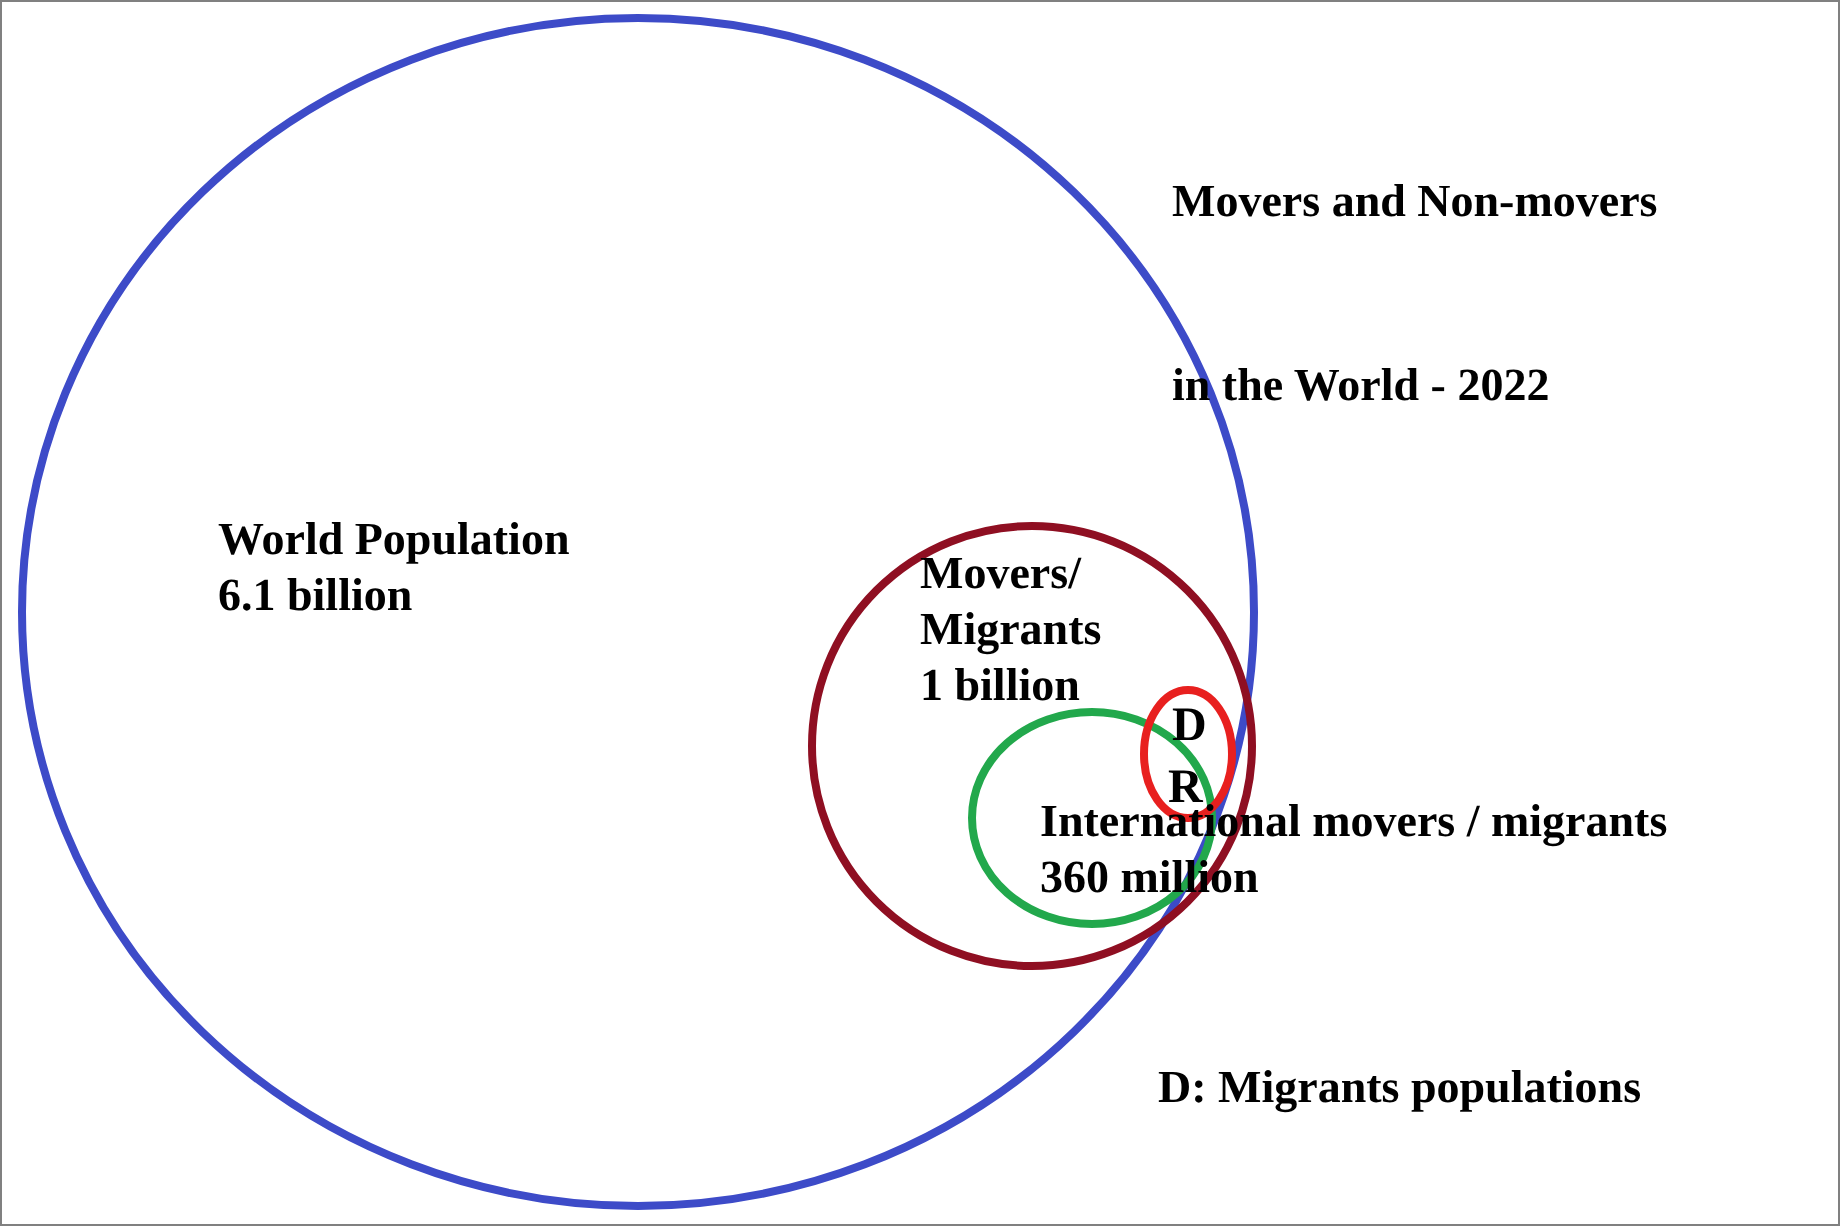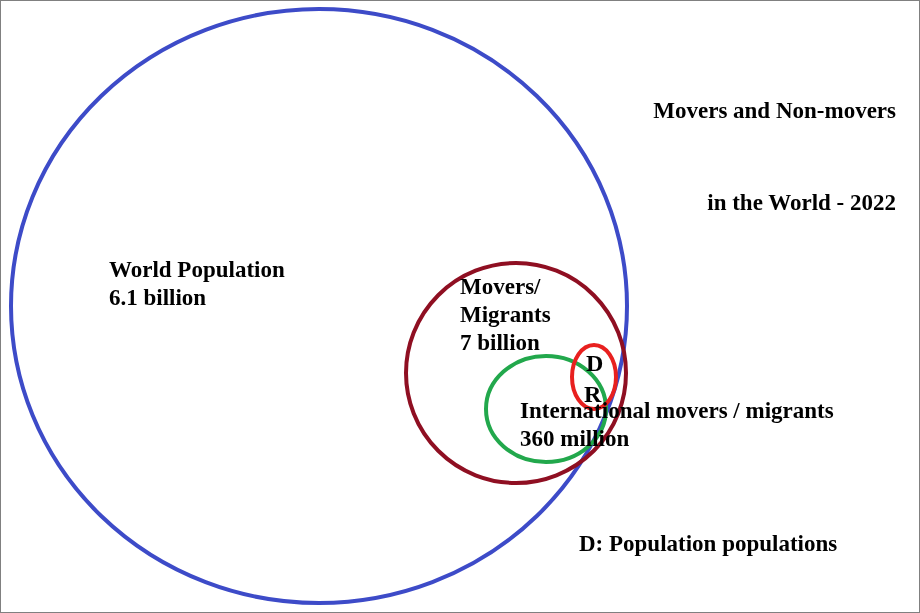--- a/index.html
+++ b/index.html
@@ -31,23 +31,23 @@
     position: absolute;
     color: #000000;
     font-weight: bold;
     font-family: "Liberation Serif", "DejaVu Serif", serif;
     line-height: 1.22;
     white-space: pre;
   }
   
   #title-block {
     left: 585px;
-    top: 34px;
+    top: 24px;
     width: 310px;
-    text-align: right;
+    text-align: left;
     font-size: 23px;
     line-height: 1.33;
   }
   
   #world-pop-label {
     left: 108px;
     top: 255px;
     font-size: 23px;
   }
   
@@ -102,29 +102,29 @@
   <div class="lbl" id="title-block">
     <div>Movers and Non-movers</div>
     <div>in the World - 2022</div>
   </div>
 
   <div class="lbl" id="world-pop-label">World Population
 6.1 billion</div>
 
   <div class="lbl" id="movers-label">Movers/
 Migrants
-7 billion</div>
+1 billion</div>
 
   <div class="lbl" id="d-letter">D</div>
 
   <div class="lbl" id="r-letter">R</div>
 
   <div class="lbl" id="intl-label">International movers / migrants
 360 million</div>
 
   <div class="lbl" id="legend-block">
-    <div class="legend-row">D: Population populations</div>
+    <div class="legend-row">D: Migrants populations</div>
     
     
     
   </div>
 
 </div>
 
 </body></html>

